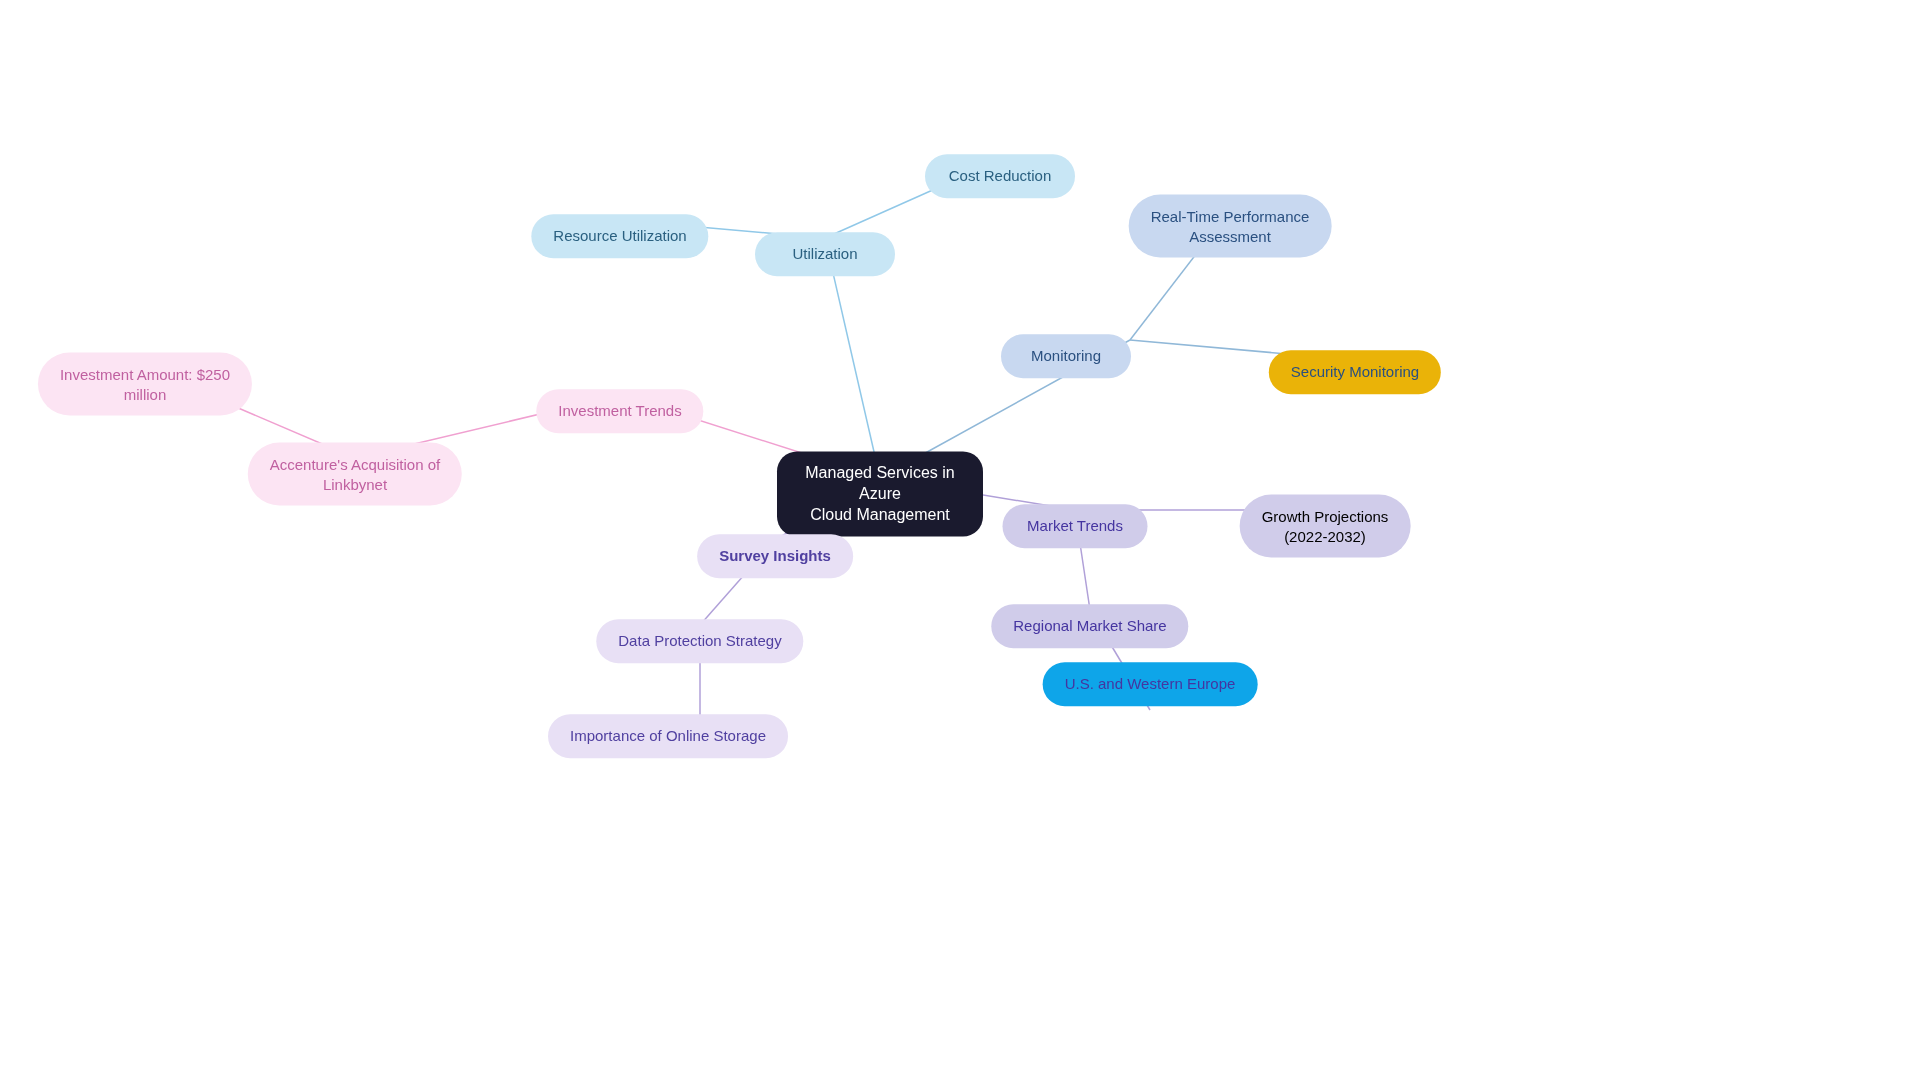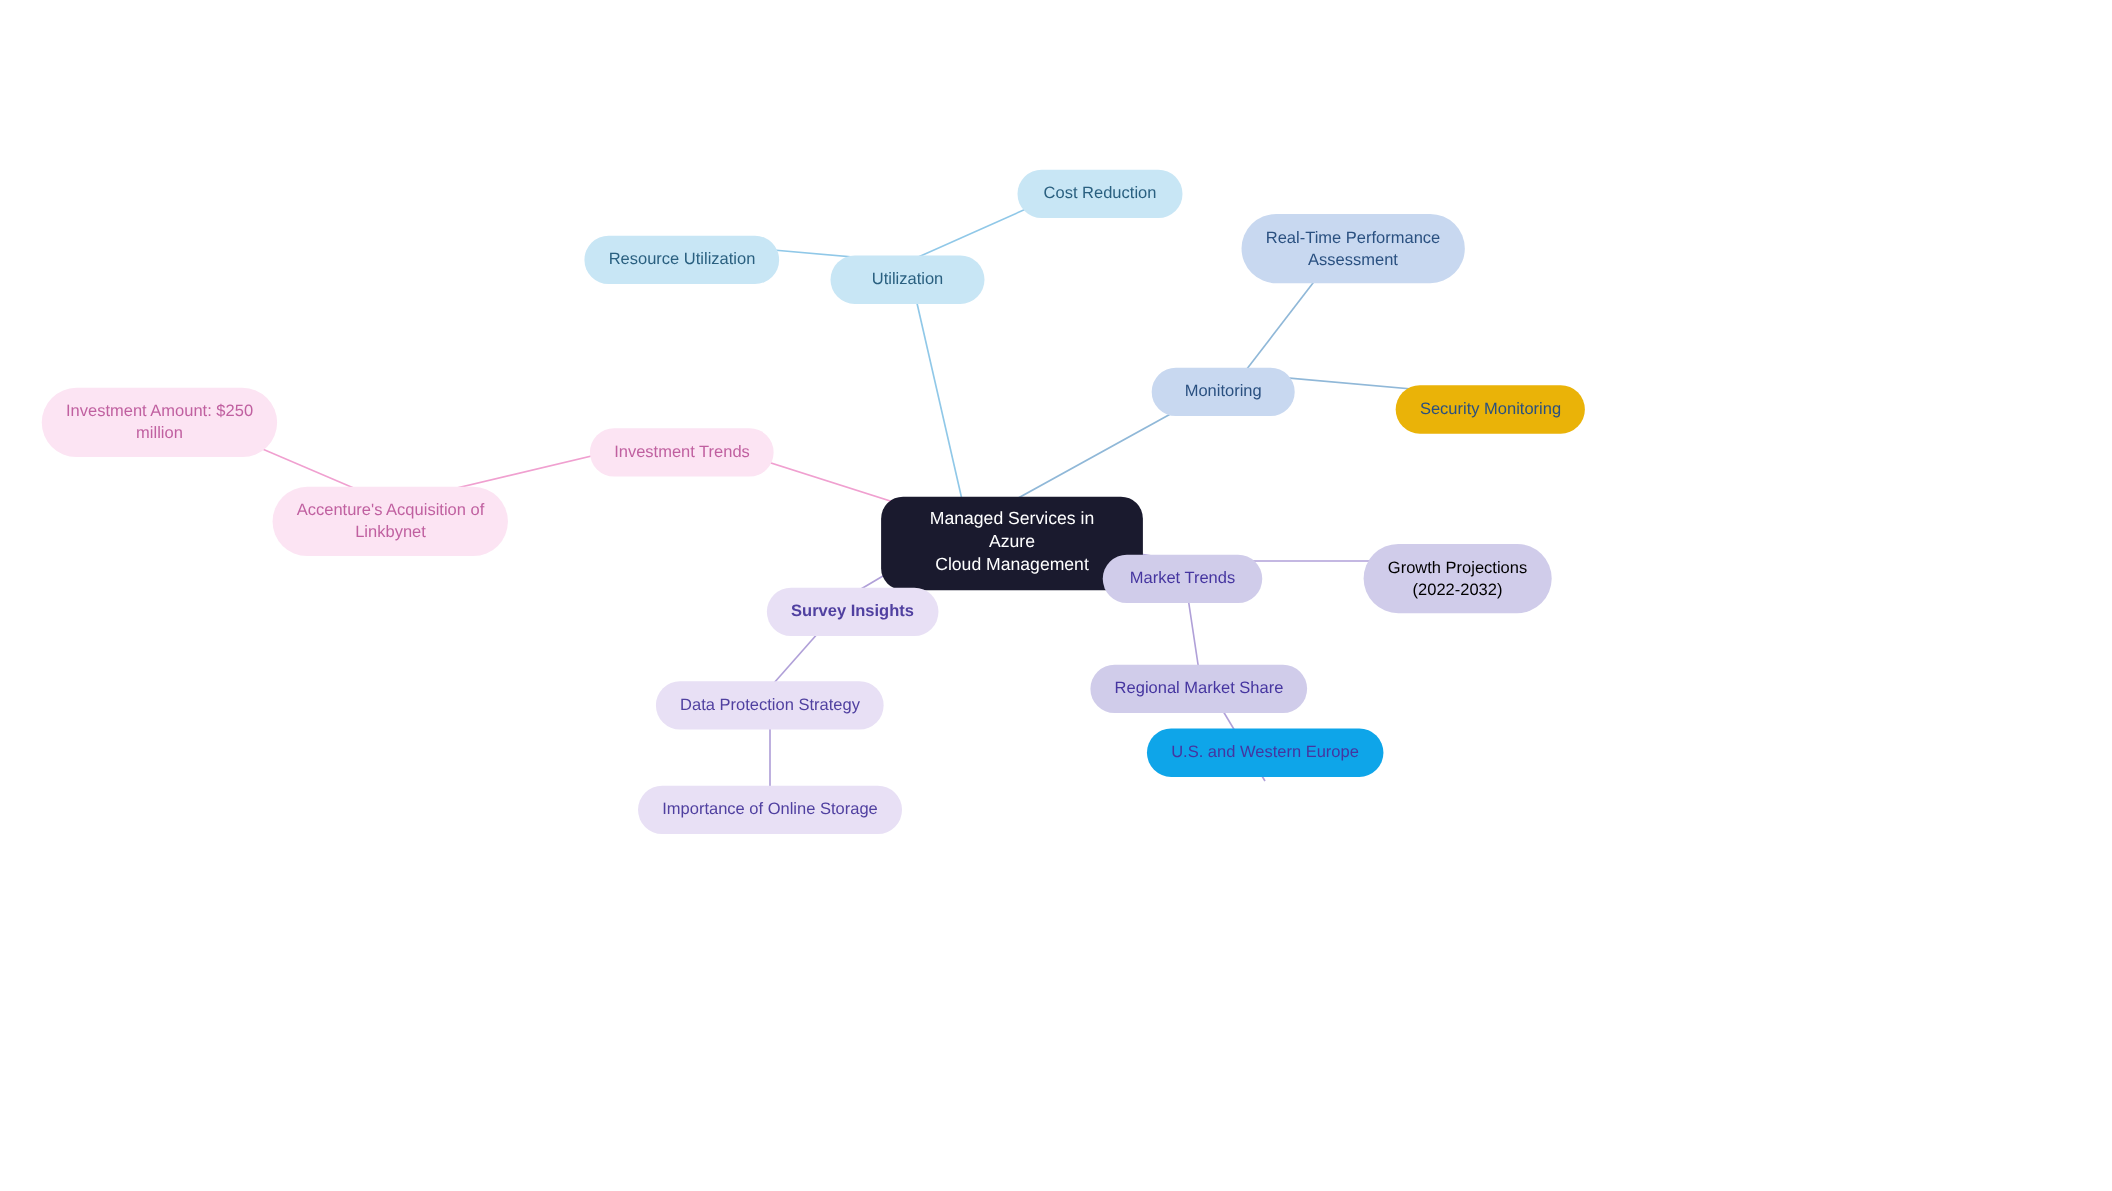--- a/index.html
+++ b/index.html
@@ -78,38 +78,38 @@
     <line x1="355" y1="458" x2="145" y2="368" stroke="#f0a0d0" stroke-width="1.5"></line>
     <line x1="880" y1="478" x2="775" y2="540" stroke="#b0a0d8" stroke-width="1.5"></line>
     <line x1="775" y1="540" x2="700" y2="625" stroke="#b0a0d8" stroke-width="1.5"></line>
     <line x1="700" y1="625" x2="700" y2="720" stroke="#b0a0d8" stroke-width="1.5"></line>
     <line x1="880" y1="478" x2="1075" y2="510" stroke="#b0a0d8" stroke-width="1.5"></line>
     <line x1="1075" y1="510" x2="1325" y2="510" stroke="#b0a0d8" stroke-width="1.5"></line>
     <line x1="1075" y1="510" x2="1090" y2="610" stroke="#b0a0d8" stroke-width="1.5"></line>
     <line x1="1090" y1="610" x2="1150" y2="710" stroke="#b0a0d8" stroke-width="1.5"></line>
   </svg>
 
-<div class="node node-center" style="left: 920px; top: 478px; width: 238px; height: 85px;">
+<div class="node node-center" style="left: 880px; top: 478px; width: 206px; height: 85px;">
   <span style="white-space:pre-line;">Managed Services in Azure
 Cloud Management</span>
 </div>
 
 <div class="node node-blue" style="left: 825px; top: 238px; min-width: 140px;">
   <span>Utilization</span>
 </div>
 
 <div class="node node-blue" style="left: 1000px; top: 160px; min-width: 150px;">
   <span>Cost Reduction</span>
 </div>
 
 <div class="node node-blue" style="left: 620px; top: 220px; min-width: 170px;">
   <span>Resource Utilization</span>
 </div>
 
-<div class="node node-blue-light" style="left: 1112px; top: 340px; min-width: 130px; background:#c8d8f0; color:#2a5080;">
+<div class="node node-blue-light" style="left: 1066px; top: 340px; min-width: 130px; background:#c8d8f0; color:#2a5080;">
   <span>Monitoring</span>
 </div>
 
 <div class="node node-blue-light" style="left: 1355px; top: 356px; min-width: 165px; background:#eab308; color:#2a5080;">
   <span>Security Monitoring</span>
 </div>
 
 <div class="node node-blue-light" style="left: 1230px; top: 210px; min-width: 175px; text-align:center; background:#c8d8f0; color:#2a5080;">
   <span style="white-space:pre-line;">Real-Time Performance
 Assessment</span>
@@ -130,21 +130,21 @@
 </div>
 
 <div class="node node-purple" style="left: 775px; top: 540px; min-width: 155px; font-weight: bold;">
   <span>Survey Insights</span>
 </div>
 
 <div class="node node-purple" style="left: 700px; top: 625px; min-width: 195px; justify-content: center;">
   <span>Data Protection Strategy</span>
 </div>
 
-<div class="node node-purple" style="left: 700px; top: 720px; min-width: 215px;">
+<div class="node node-purple" style="left: 668px; top: 720px; min-width: 215px;">
   <span>Importance of Online Storage</span>
 </div>
 
 <div class="node node-purple-light" style="left: 1075px; top: 510px; min-width: 145px; background:#d0ccea; color:#4535a0;">
   <span>Market Trends</span>
 </div>
 
 <div class="node node-purple-light" style="left: 1325px; top: 510px; min-width: 170px; text-align:center; background:#d0ccea; color:#000000;">
   <span style="white-space:pre-line;">Growth Projections
 (2022-2032)</span>

